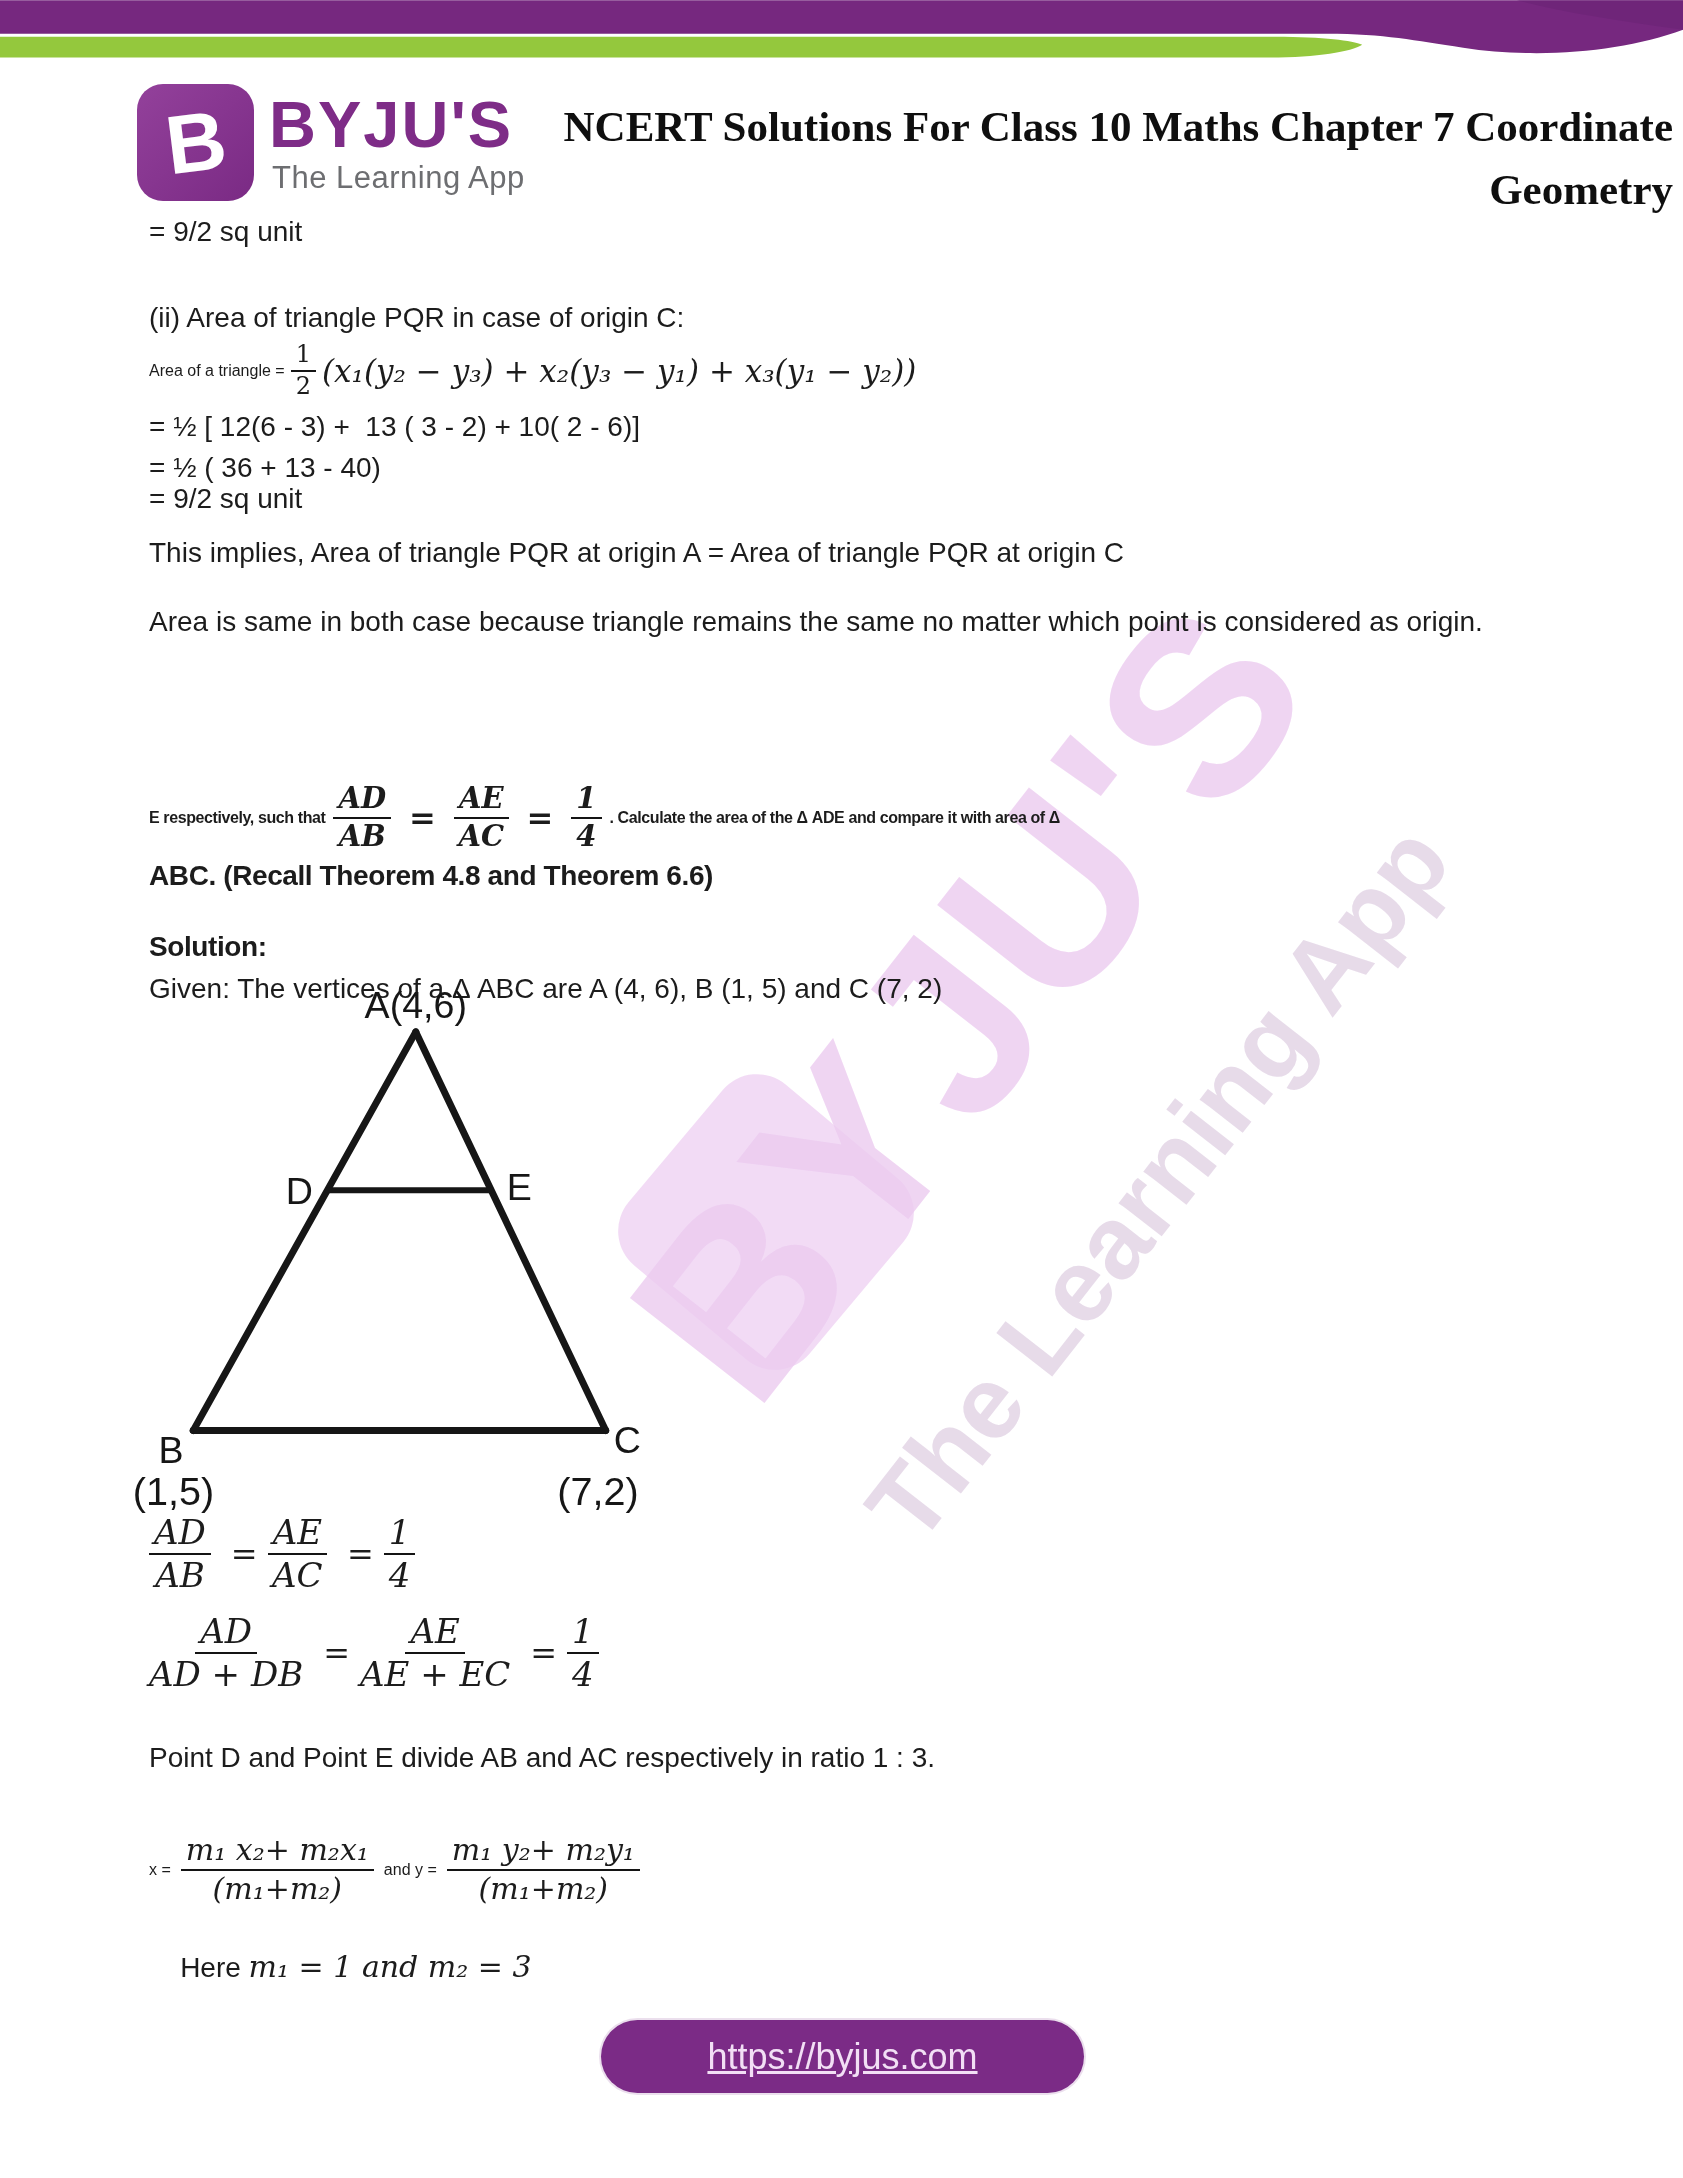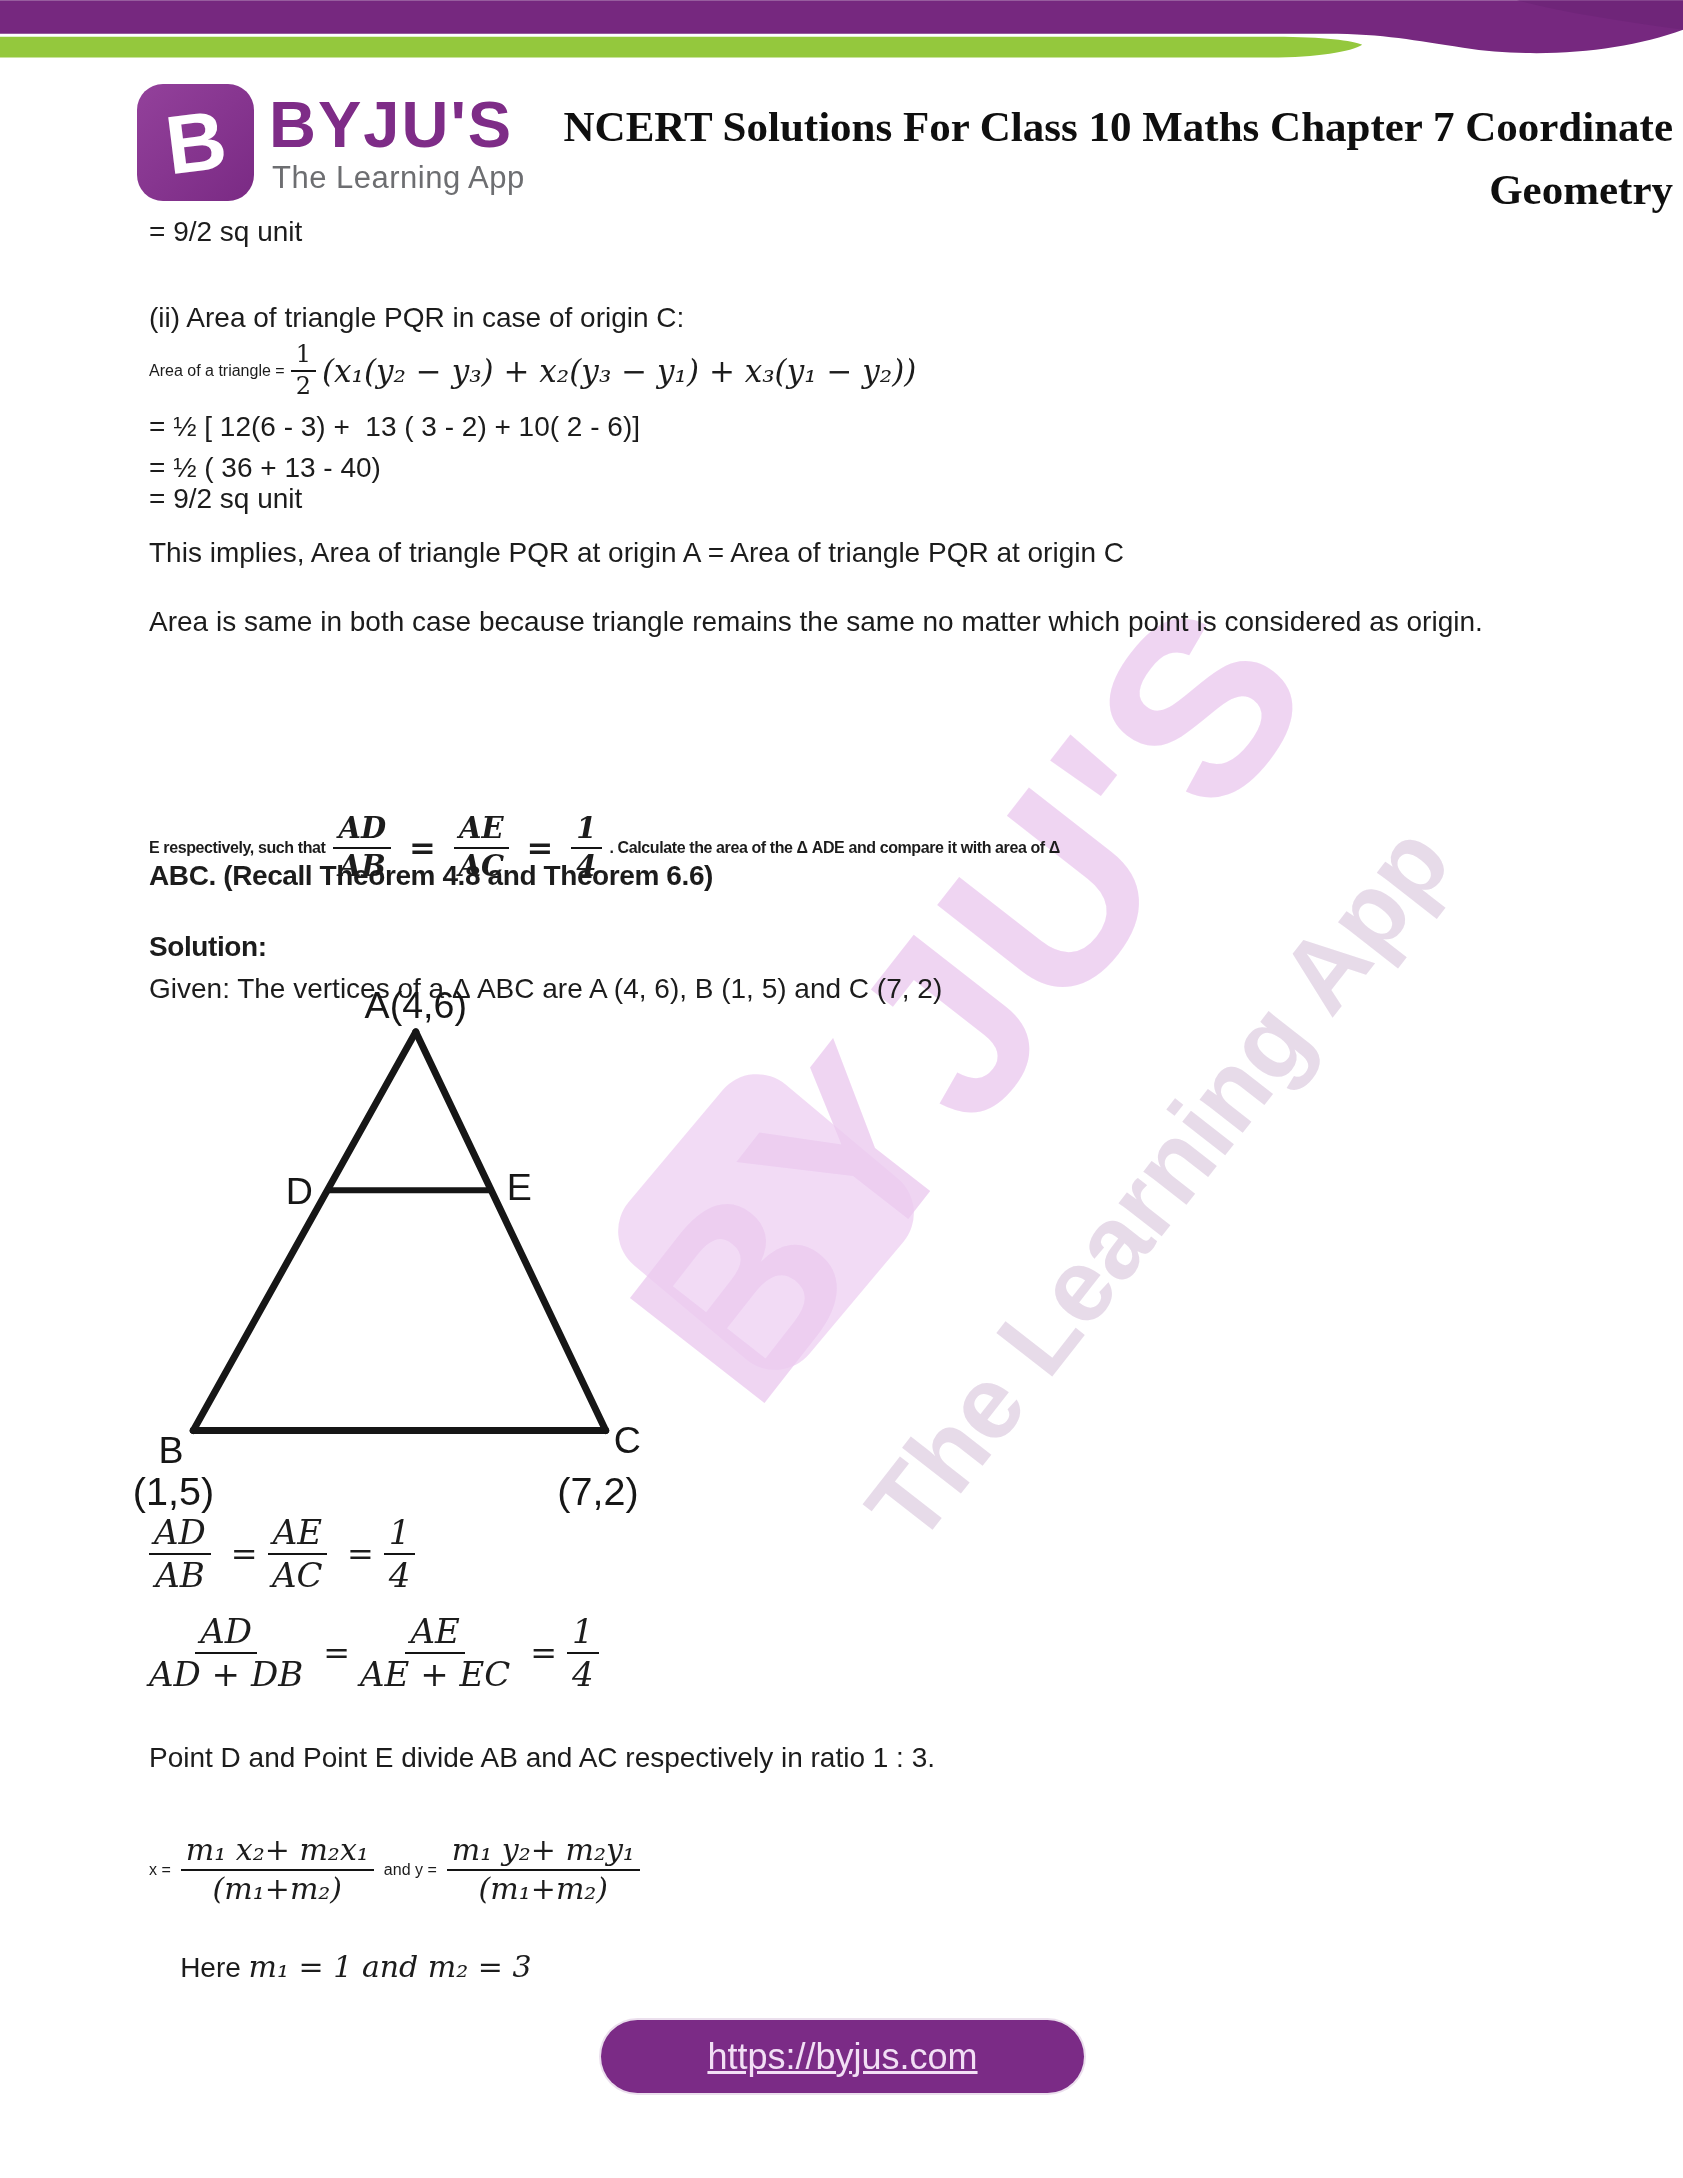--- a/index.html
+++ b/index.html
@@ -120,21 +120,21 @@
     <span class="mi expr">(x₁(y₂ − y₃) + x₂(y₃ − y₁) + x₃(y₁ − y₂))</span>
   </div>
 
   <div class="line" style="top:411px">= ½ [ 12(6 - 3) +  13 ( 3 - 2) + 10( 2 - 6)]</div>
   <div class="line" style="top:452px">= ½ ( 36 + 13 - 40)</div>
   <div class="line" style="top:483px">= 9/2 sq unit</div>
   <div class="line" style="top:537px">This implies, Area of triangle PQR at origin A = Area of triangle PQR at origin C</div>
   <div class="line" style="top:606px">Area is same in both case because triangle remains the same no matter which point is considered as origin.</div>
 
 
-  <div class="mrow" style="top:805px; height:85px">
+  <div class="mrow" style="top:775px; height:85px">
     <span class="bold">E respectively, such that</span>
     <span class="frac mi q6frac">
       <span class="num">AD</span>
       <span class="den">AB</span>
     </span>
     <span class="eqsign" style="font-weight:700">=</span>
     <span class="frac mi q6frac">
       <span class="num">AE</span>
       <span class="den">AC</span>
     </span>

